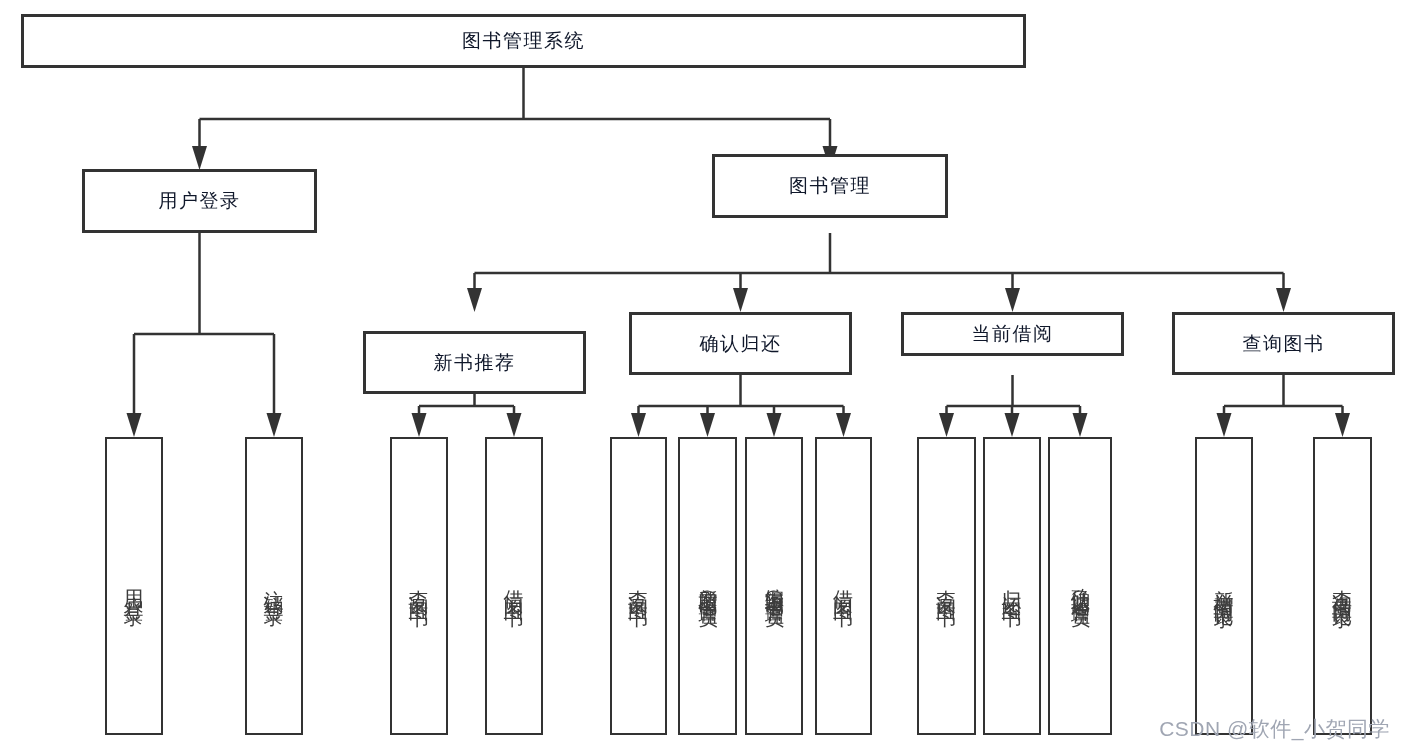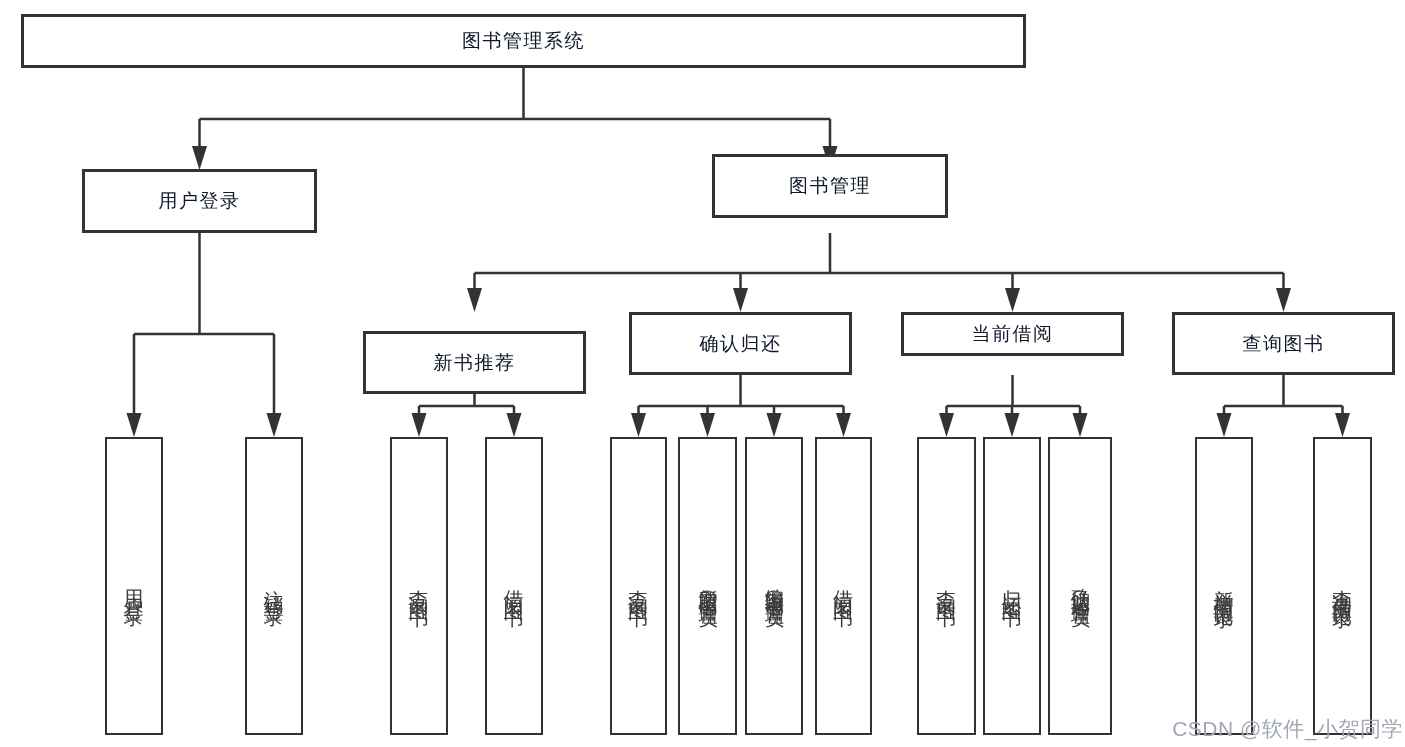--- a/index.html
+++ b/index.html
@@ -46,21 +46,21 @@
   .vlabel {
     writing-mode: vertical-rl;
     text-orientation: mixed;
     font-size: 20px;
     letter-spacing: 6px;
     color: #3c3c3c;
     line-height: 1.1;
   }
   #watermark {
     position: absolute;
-    right: 2px;
+    right: 15px;
     bottom: 4px;
     font-size: 21px;
     color: #a0a6b3;
     letter-spacing: 0.5px;
     white-space: nowrap;
     z-index: 10;
   }
 </style>
 </head>
 <body>

